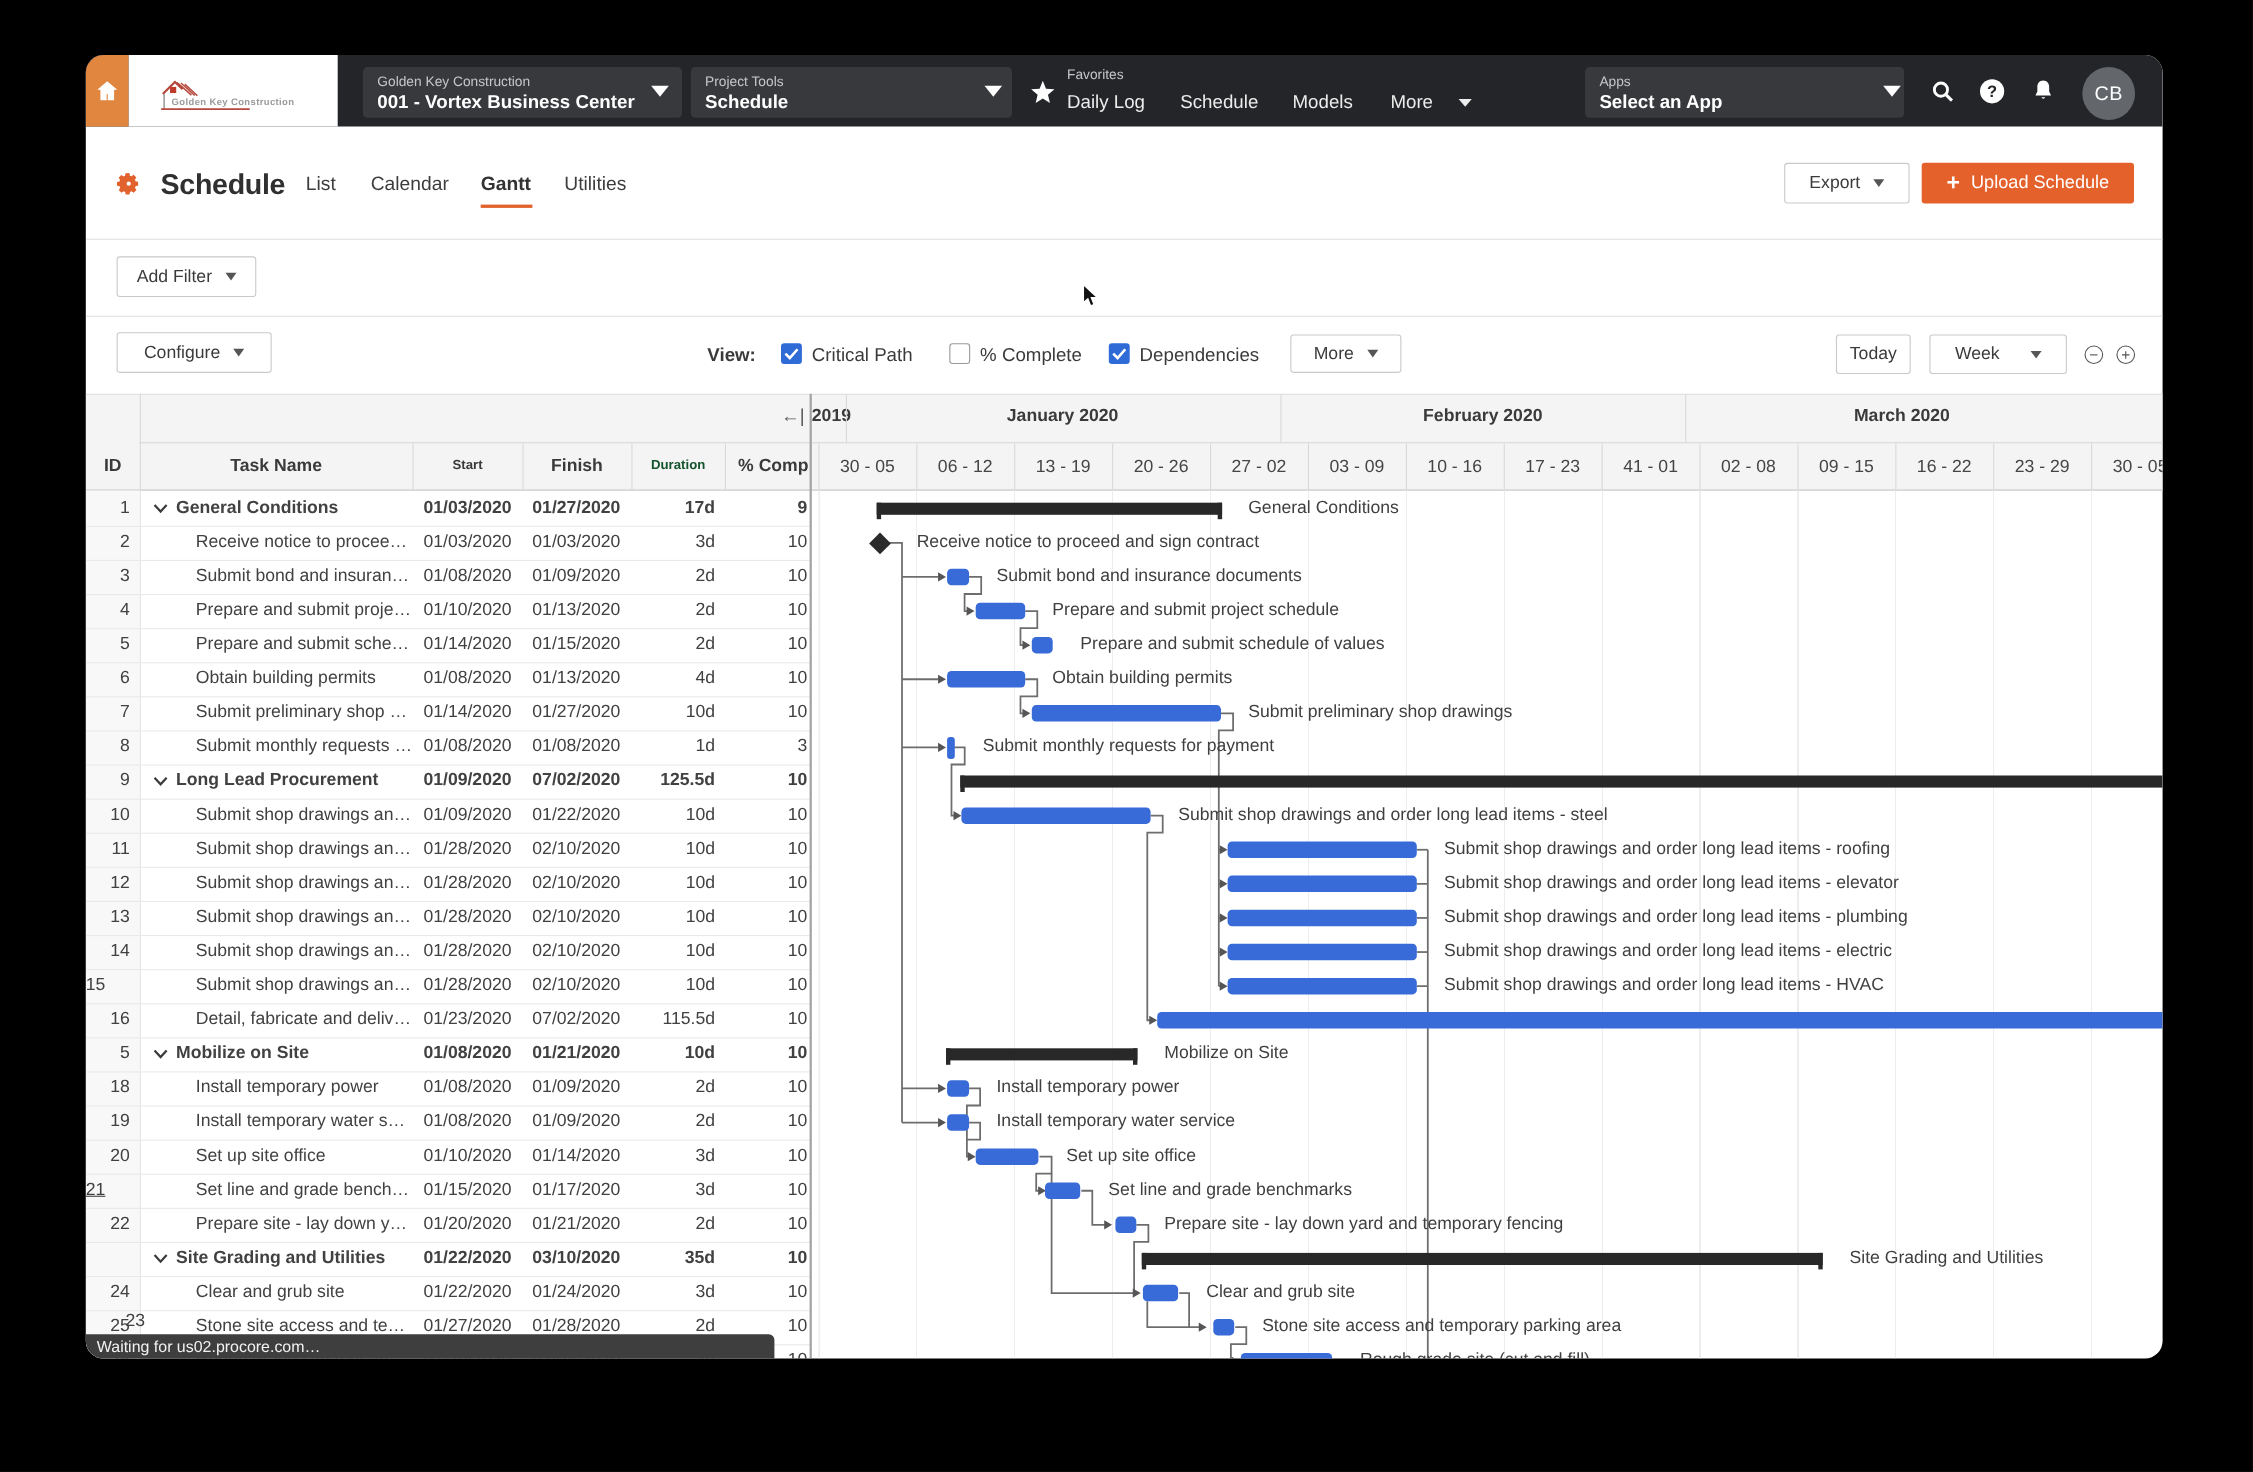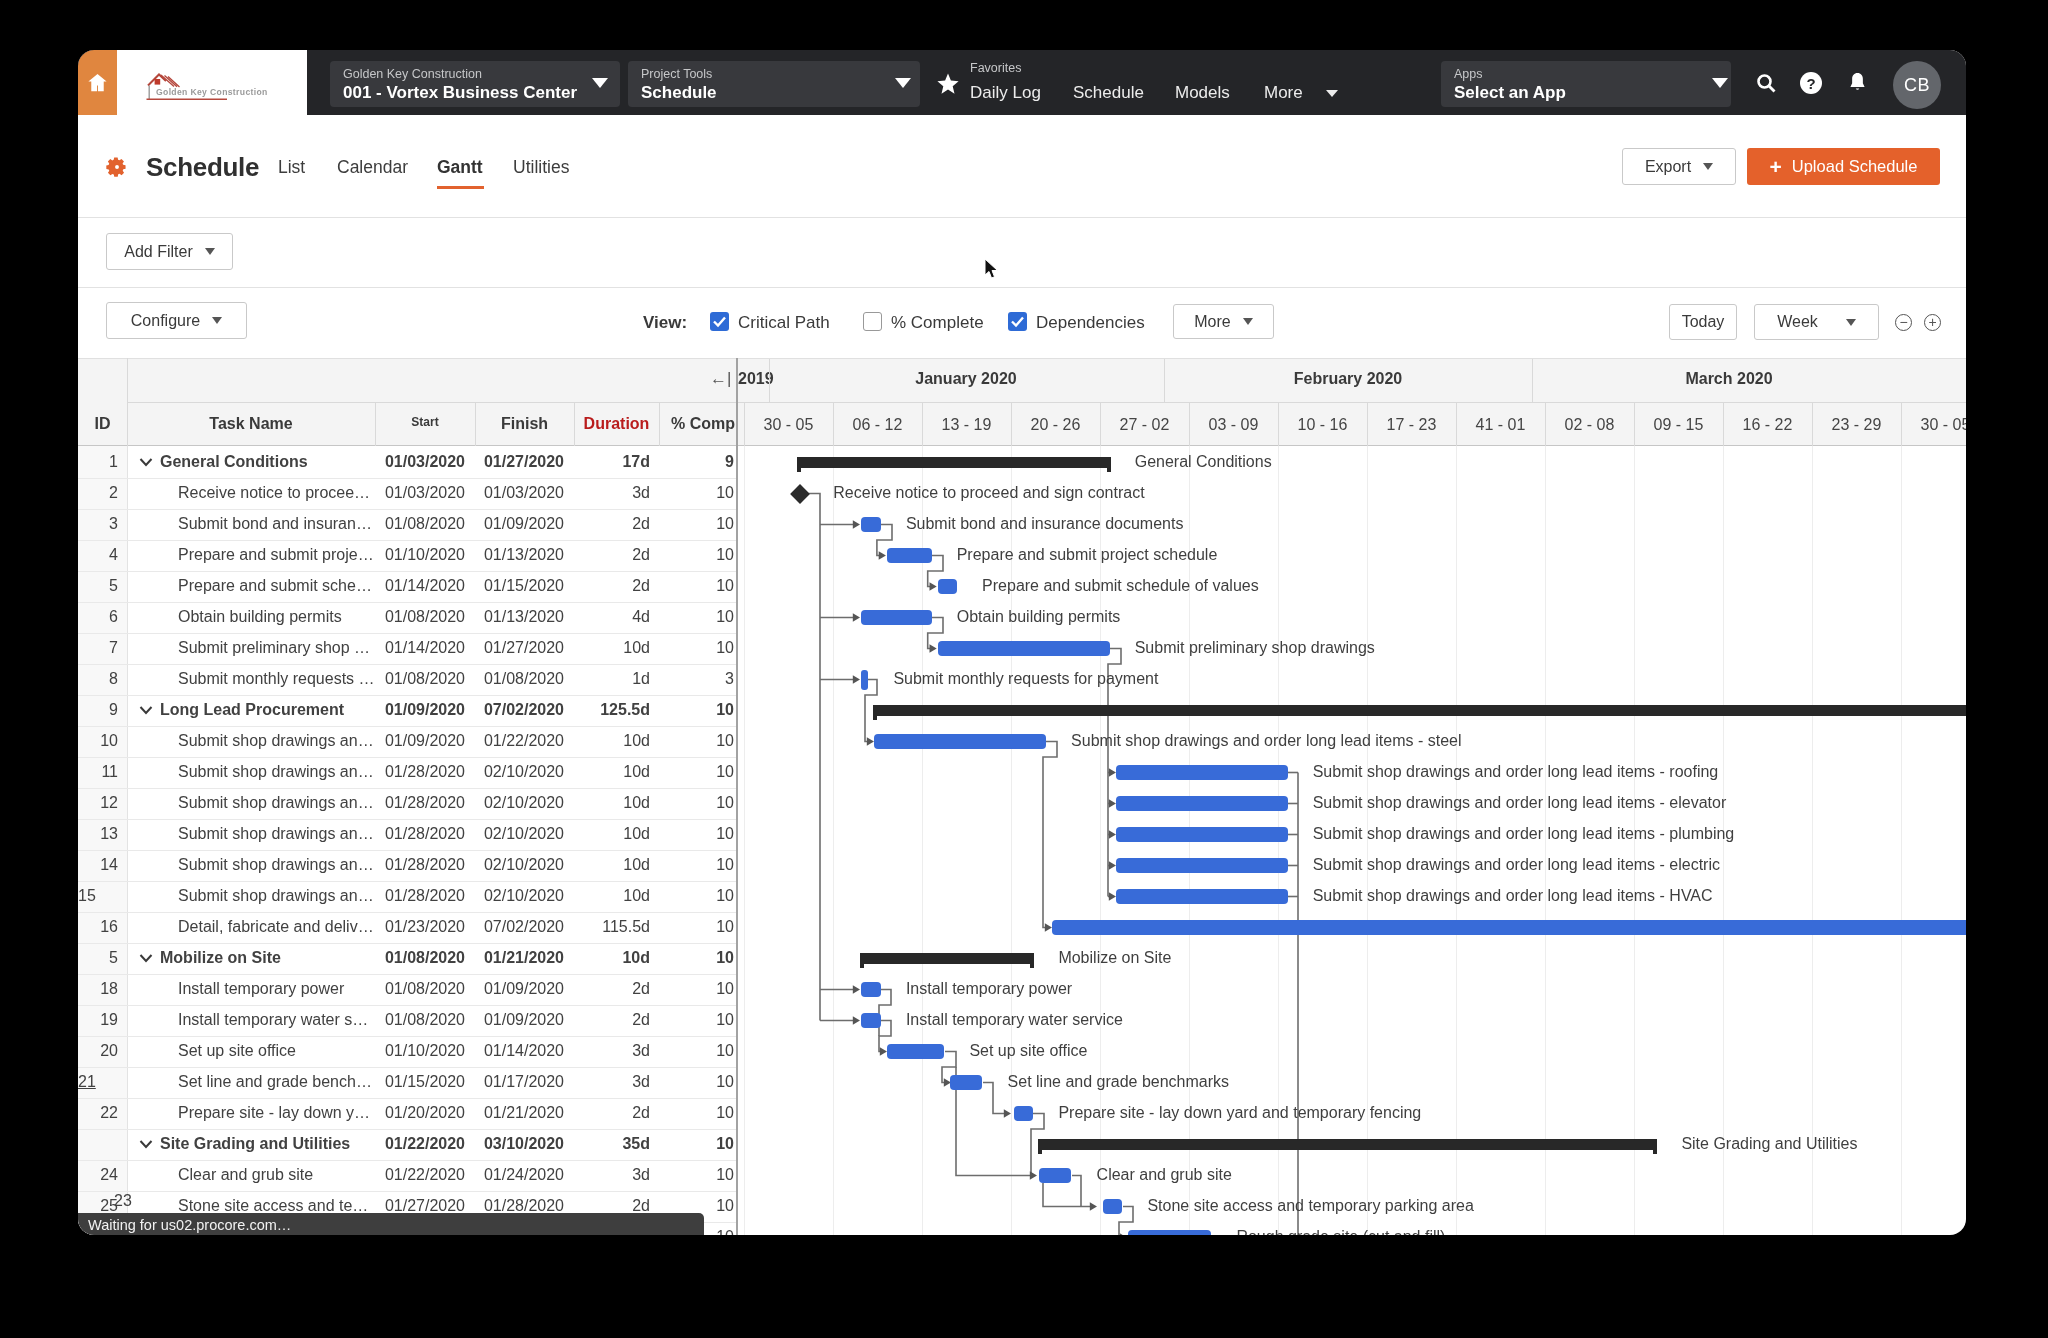--- a/index.html
+++ b/index.html
@@ -109,21 +109,21 @@
 <div class="abs" style="left:49px;top:352px;width:1839px;height:1px;background:#d9d9d9"></div>
 <div class="abs" style="left:49px;top:308px;width:1px;height:88px;background:#d9d9d9"></div>
 <div class="abs" style="left:297px;top:353px;width:1px;height:43px;background:#d9d9d9"></div>
 <div class="abs" style="left:397px;top:353px;width:1px;height:43px;background:#d9d9d9"></div>
 <div class="abs" style="left:496px;top:353px;width:1px;height:43px;background:#d9d9d9"></div>
 <div class="abs" style="left:581px;top:353px;width:1px;height:43px;background:#d9d9d9"></div>
 <div class="lbl" style="left:0px;top:365px;width:49px;text-align:center;font-size:16px;font-weight:bold;color:#3a3a3a">ID</div>
 <div class="lbl" style="left:49px;top:365px;width:248px;text-align:center;font-size:16px;font-weight:bold;color:#3a3a3a">Task Name</div>
 <div class="lbl" style="left:297px;top:365px;width:100px;text-align:center;font-size:12px;font-weight:bold;color:#3a3a3a">Start</div>
 <div class="lbl" style="left:397px;top:365px;width:99px;text-align:center;font-size:16px;font-weight:bold;color:#3a3a3a">Finish</div>
-<div class="lbl" style="left:496px;top:365px;width:85px;text-align:center;font-size:16px;font-weight:bold;color:#b91c1c">Duration</div>
+<div class="lbl" style="left:496px;top:365px;width:85px;text-align:center;font-size:12px;font-weight:bold;color:#14532d">Duration</div>
 <div class="lbl" style="left:593px;top:365px;width:64px;overflow:hidden;font-size:16px;font-weight:bold;color:#3a3a3a;white-space:nowrap">% Complete</div>
 <div class="abs" style="left:632px;top:319px;font-size:17px;color:#555">←|</div>
 <div class="abs" style="left:660px;top:320px;font-size:16px;font-weight:bold;color:#3a3a3a">2019</div>
 <div class="abs" style="left:691.4px;top:309px;width:1px;height:43px;background:#d9d9d9"></div>
 <div class="abs" style="left:1085.6px;top:309px;width:1px;height:43px;background:#d9d9d9"></div>
 <div class="abs" style="left:1454.3px;top:309px;width:1px;height:43px;background:#d9d9d9"></div>
 <div class="lbl" style="left:691px;top:320px;width:394px;text-align:center;font-size:16px;font-weight:bold;color:#3a3a3a">January 2020</div>
 <div class="lbl" style="left:1086px;top:320px;width:368px;text-align:center;font-size:16px;font-weight:bold;color:#3a3a3a">February 2020</div>
 <div class="lbl" style="left:1454px;top:320px;width:394px;text-align:center;font-size:16px;font-weight:bold;color:#3a3a3a">March 2020</div>
 <div class="abs" style="left:666px;top:353px;width:1px;height:43px;background:#d9d9d9"></div>

